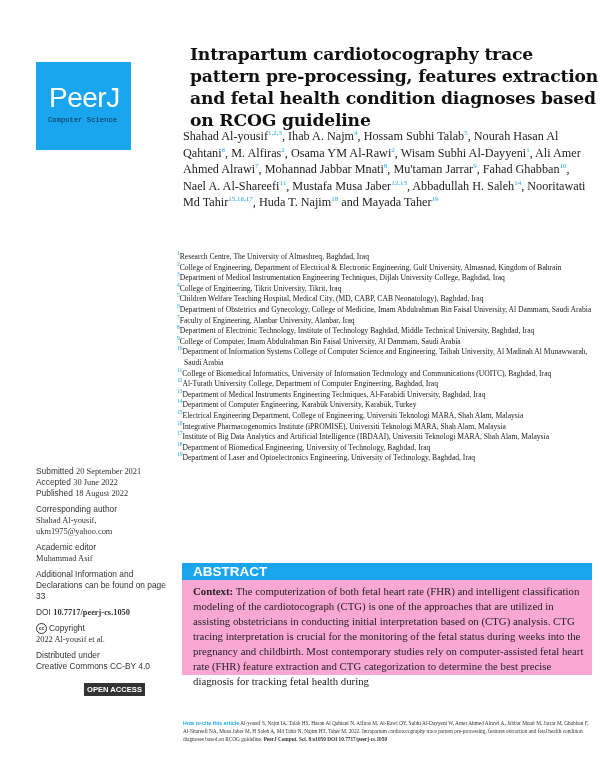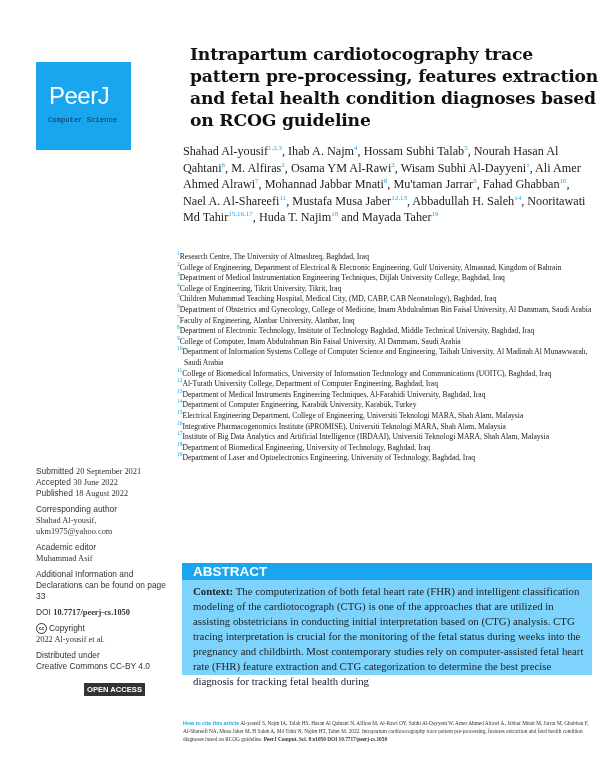--- a/index.html
+++ b/index.html
@@ -1,38 +1,38 @@
 <!DOCTYPE html>
 <html><head>
   <meta charset="utf-8">
   <style>
     html, body { margin: 0; padding: 0; background: #ffffff; }
     body { width: 600px; height: 776px; position: relative; overflow: hidden; font-family: "Liberation Serif", serif; color: #222; }
 
     .logo { position: absolute; left: 36px; top: 62px; width: 95px; height: 88px; background: #19a6ee; }
-    .logo .peer { position: absolute; left: 13px; top: 22px; font-family: "Liberation Sans", sans-serif; color: #fff; font-size: 24px; letter-spacing: -0.5px; line-height: 1; }
+    .logo .peer { position: absolute; left: 13px; top: 22px; font-family: "Liberation Sans", sans-serif; color: #fff; font-size: 28px; letter-spacing: -0.5px; line-height: 1; }
     .logo .sub { position: absolute; left: 12px; top: 54px; font-family: Liberation Mono, monospace; color: #0b2d45; font-size: 7.2px; white-space: nowrap; }
 
     .title { position: absolute; left: 183px; top: 36px; width: 410px; font-family: "DejaVu Serif", serif; font-weight: bold; font-size: 17.2px; line-height: 22px; color: #111; letter-spacing: -0.2px; }
 
-    .authors { position: absolute; left: 183px; top: 143px; width: 410px; font-size: 12.2px; line-height: 16.6px; color: #222; }
+    .authors { position: absolute; left: 183px; top: 128px; width: 410px; font-size: 12.2px; line-height: 16.6px; color: #222; }
     .authors sup, .aff sup { color: #19a6ee; font-size: 7px; line-height: 0; vertical-align: super; }
 
     .affs { position: absolute; left: 177px; top: 252px; width: 420px; font-size: 7.6px; line-height: 10.6px; color: #222; }
     .aff { padding-left: 7px; text-indent: -7px; }
     .aff .num { color: #19a6ee; font-size: 5.5px; vertical-align: super; line-height: 0; }
 
     .meta { position: absolute; left: 36px; top: 466px; width: 135px; font-family: "Liberation Sans", sans-serif; font-size: 8.4px; line-height: 11px; color: #333; }
     .meta .serif { font-family: "Liberation Serif", serif; }
     .meta .block { margin-bottom: 5px; }
     .meta .doi-val { font-family: "Liberation Serif", serif; font-weight: bold; margin-top: 20px; }
     .cc-icon { display: inline-block; width: 9px; height: 9px; border: 1.2px solid #333; border-radius: 50%; font-size: 5px; line-height: 9px; text-align: center; vertical-align: middle; margin-right: 2px; font-weight: bold; }
     .open-access { display: inline-block; background: #333; color: #fff; font-family: "Liberation Sans", sans-serif; font-weight: bold; font-size: 7.6px; padding: 1px 3px; margin-top: 6px; margin-left: 48px; }
 
-    .abstract { position: absolute; left: 182px; top: 563px; width: 410px; height: 112px; background: #7dd3fc; }
+    .abstract { position: absolute; left: 182px; top: 563px; width: 410px; height: 112px; background: #f9a8d4; }
     .abstract .header { background: #19a6ee; height: 17px; color: #fff; font-family: "Liberation Sans", sans-serif; font-weight: bold; font-size: 13.5px; line-height: 17px; padding-left: 11px; }
     .abstract .body { padding: 4px 2px 0 11px; font-size: 10.8px; line-height: 15px; color: #222; }
     .abstract .body b { font-weight: bold; }
 
     .cite { position: absolute; left: 183px; top: 719px; width: 412px; font-size: 5.3px; line-height: 8.2px; color: #333; }
     .cite .label { color: #19a6ee; font-family: "Liberation Sans", sans-serif; font-weight: bold; }
     .cite b { font-weight: bold; }
   </style>
 </head>
 <body>
@@ -44,21 +44,21 @@
 
 <h1 class="title" style="margin:7px">Intrapartum cardiotocography trace pattern pre-processing, features extraction and fetal health condition diagnoses based on RCOG guideline</h1>
 
 <div class="authors" id="authors"><span>Shahad Al-yousif</span><sup>1,2,3</sup>, <span>Ihab A. Najm</span><sup>4</sup>, <span>Hossam Subhi Talab</span><sup>5</sup>, <span>Nourah Hasan Al Qahtani</span><sup>6</sup>, <span>M. Alfiras</span><sup>2</sup>, <span>Osama YM Al-Rawi</span><sup>2</sup>, <span>Wisam Subhi Al-Dayyeni</span><sup>1</sup>, <span>Ali Amer Ahmed Alrawi</span><sup>7</sup>, <span>Mohannad Jabbar Mnati</span><sup>8</sup>, <span>Mu'taman Jarrar</span><sup>9</sup>, <span>Fahad Ghabban</span><sup>10</sup>, <span>Nael A. Al-Shareefi</span><sup>11</sup>, <span>Mustafa Musa Jaber</span><sup>12,13</sup>, <span>Abbadullah H. Saleh</span><sup>14</sup>, <span>Nooritawati Md Tahir</span><sup>15,16,17</sup>, <span>Huda T. Najim</span><sup>18</sup> and <span>Mayada Taher</span><sup>19</sup></div>
 
 <div class="affs" id="affs">
     <div class="aff"><span class="num">1</span><span>Research Centre, The University of Almashreq, Baghdad, Iraq</span></div>
     <div class="aff"><span class="num">2</span><span>College of Engineering, Department of Electrical &amp; Electronic Engineering, Gulf University, Almasnad, Kingdom of Bahrain</span></div>
     <div class="aff"><span class="num">3</span><span>Department of Medical Instrumentation Engineering Techniques, Dijlah University College, Baghdad, Iraq</span></div>
     <div class="aff"><span class="num">4</span><span>College of Engineering, Tikrit University, Tikrit, Iraq</span></div>
-    <div class="aff"><span class="num">5</span><span>Children Muhammad Teaching Hospital, Medical City, (MD, CABP, CAB Neonatology), Baghdad, Iraq</span></div>
+    <div class="aff"><span class="num">5</span><span>Children Welfare Teaching Hospital, Medical City, (MD, CABP, CAB Neonatology), Baghdad, Iraq</span></div>
     <div class="aff"><span class="num">6</span><span>Department of Obstetrics and Gynecology, College of Medicine, Imam Abdulrahman Bin Faisal University, Al Dammam, Saudi Arabia</span></div>
     <div class="aff"><span class="num">7</span><span>Faculty of Engineering, Alanbar University, Alanbar, Iraq</span></div>
     <div class="aff"><span class="num">8</span><span>Department of Electronic Technology, Institute of Technology Baghdad, Middle Technical University, Baghdad, Iraq</span></div>
     <div class="aff"><span class="num">9</span><span>College of Computer, Imam Abdulrahman Bin Faisal University, Al Dammam, Saudi Arabia</span></div>
     <div class="aff"><span class="num">10</span><span>Department of Information Systems College of Computer Science and Engineering, Taibah University, Al Madinah Al Munawwarah, Saudi Arabia</span></div>
     <div class="aff"><span class="num">11</span><span>College of Biomedical Informatics, University of Information Technology and Communications (UOITC), Baghdad, Iraq</span></div>
     <div class="aff"><span class="num">12</span><span>Al-Turath University College, Department of Computer Engineering, Baghdad, Iraq</span></div>
     <div class="aff"><span class="num">13</span><span>Department of Medical Instruments Engineering Techniques, Al-Farahidi University, Baghdad, Iraq</span></div>
     <div class="aff"><span class="num">14</span><span>Department of Computer Engineering, Karabük University, Karabük, Turkey</span></div>
     <div class="aff"><span class="num">15</span><span>Electrical Engineering Department, College of Engineering, Universiti Teknologi MARA, Shah Alam, Malaysia</span></div>

